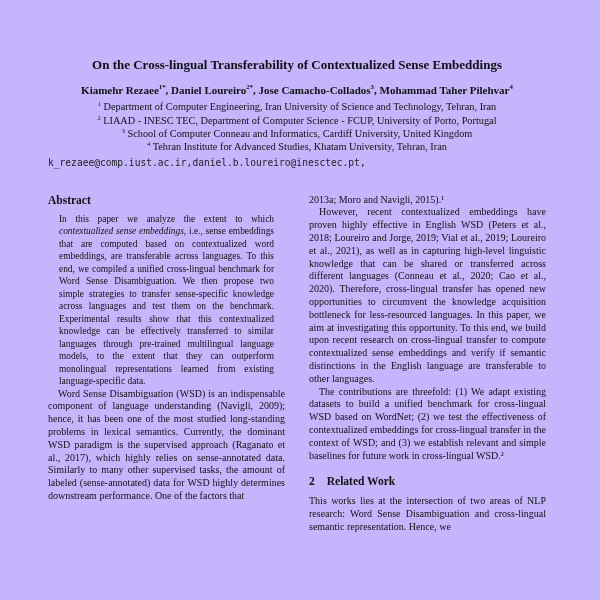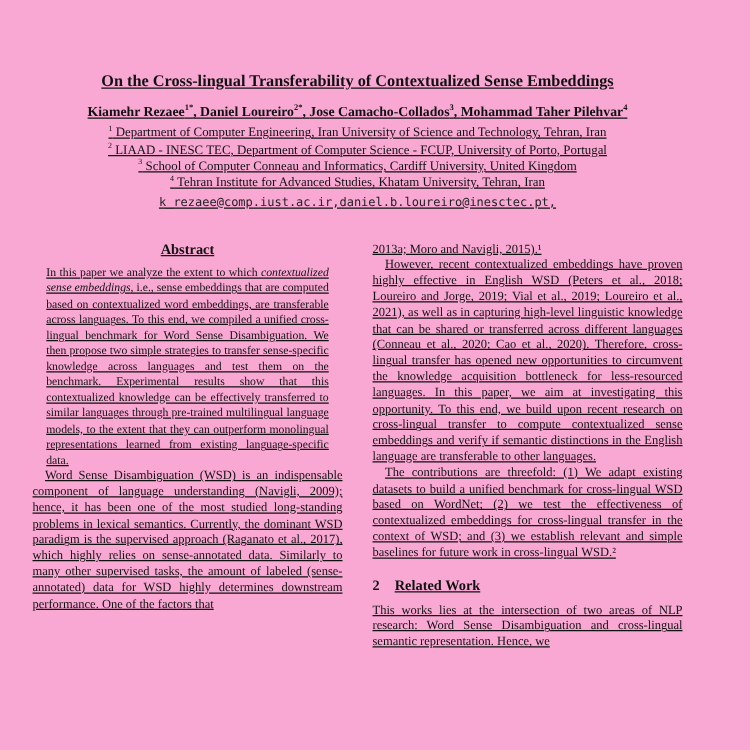--- a/index.html
+++ b/index.html
@@ -1,42 +1,41 @@
 <!DOCTYPE html>
 <html><head>
 <meta charset="utf-8">
 <style>
   * { margin: 0; padding: 0; box-sizing: border-box; }
   html, body { width: 600px; height: 600px; background: #ffffff; }
   .page {
     width: 600px; height: 600px; overflow: hidden;
-    background: #f9a8d4; color: #111;
+    background: #c4b5fd; color: #111;
     font-family: "Liberation Serif", "DejaVu Serif", serif;
-    padding: 57px 54px 0 26px;
-    text-decoration: underline;
+    padding: 57px 54px 0 48px;
   }
   .title {
     font-size: 13px; font-weight: bold; text-align: center; line-height: 1.25;
   }
   .authors {
     margin-top: 11px; text-align: center; font-size: 11px; font-weight: bold;
   }
   sup { font-size: 62%; vertical-align: super; line-height: 0; }
   .affiliations {
     margin-top: 4px; text-align: center; font-size: 10.3px; line-height: 1.3;
   }
   .emails {
-    margin-top: 2px; text-align: center; color: #222;
+    margin-top: 2px; text-align: left; color: #222;
     font-family: "DejaVu Sans Mono", "Liberation Mono", monospace;
     font-size: 9.6px; line-height: 1.45;
   }
   .columns { display: flex; gap: 24px; margin-top: 24px; }
   .col { flex: 1 1 0; min-width: 0; }
   .abstract-heading {
-    font-size: 11.5px; font-weight: bold; text-align: center; margin-bottom: 7px;
+    font-size: 11.5px; font-weight: bold; margin-bottom: 7px;
   }
   .abstract-body {
     font-size: 9.4px; line-height: 1.33; text-align: justify; padding: 0 11px;
   }
   .section-heading { font-size: 11.5px; font-weight: bold; margin: 13px 0 8px 0; }
   .section-heading .sec-num { display: inline-block; margin-right: 12px; }
   p.body { font-size: 10px; line-height: 1.28; text-align: justify; }
   p.indent { text-indent: 10px; }
   .italic { font-style: italic; }
 </style>

